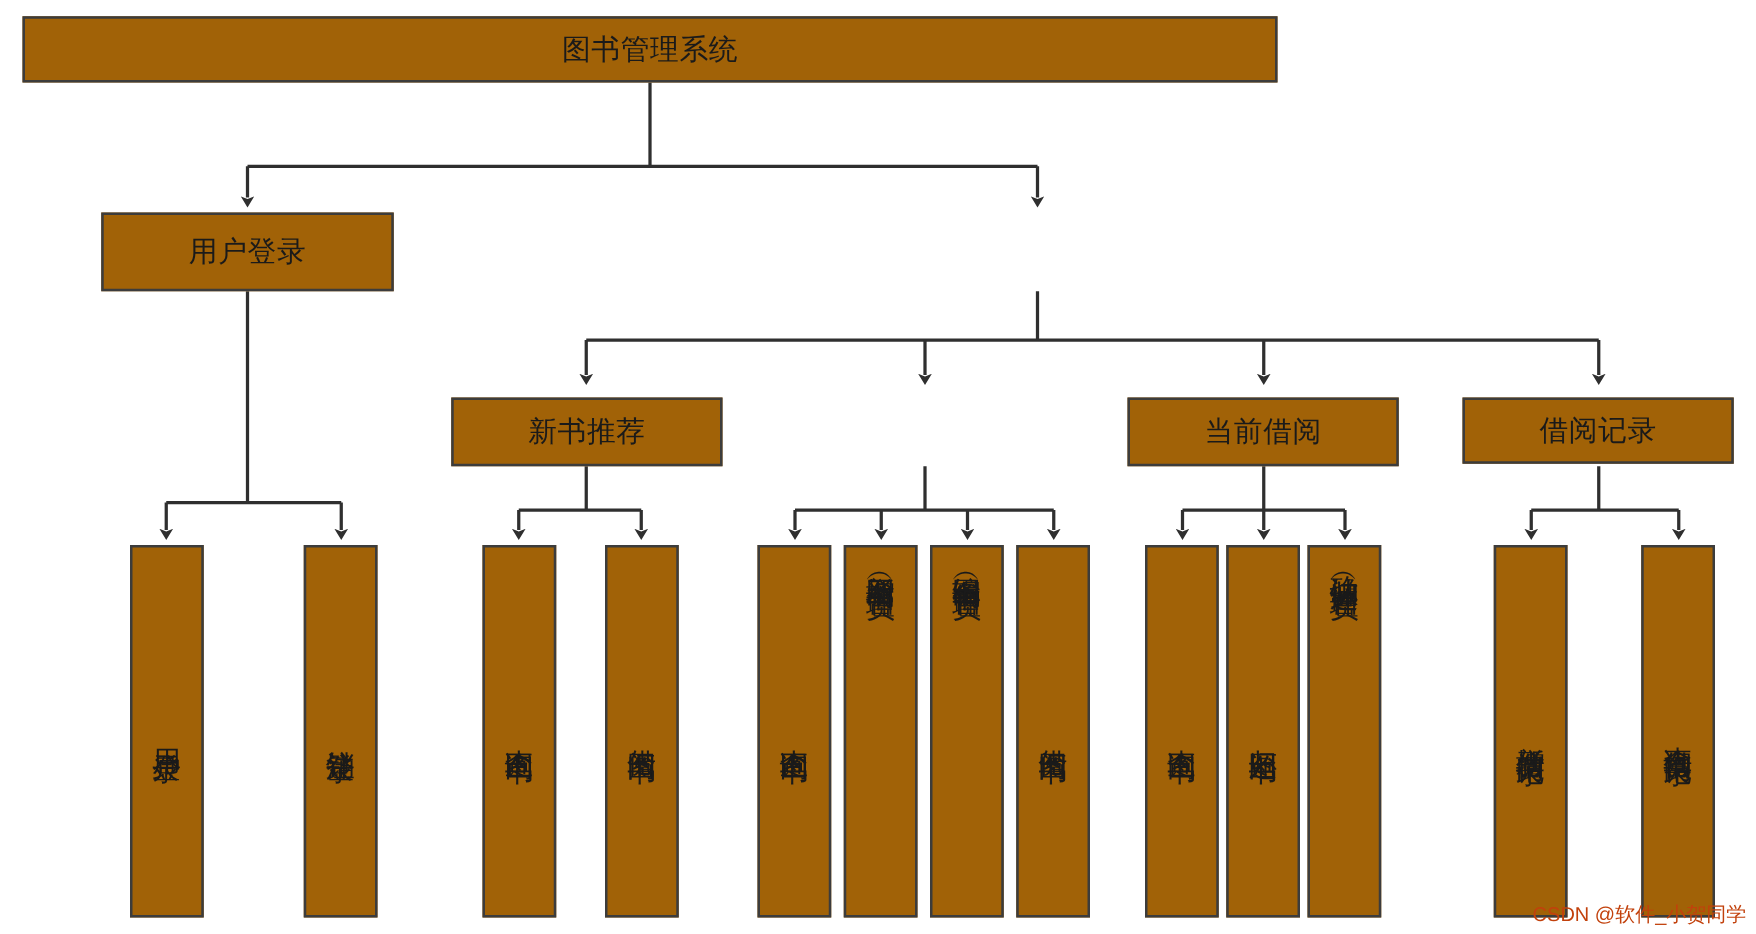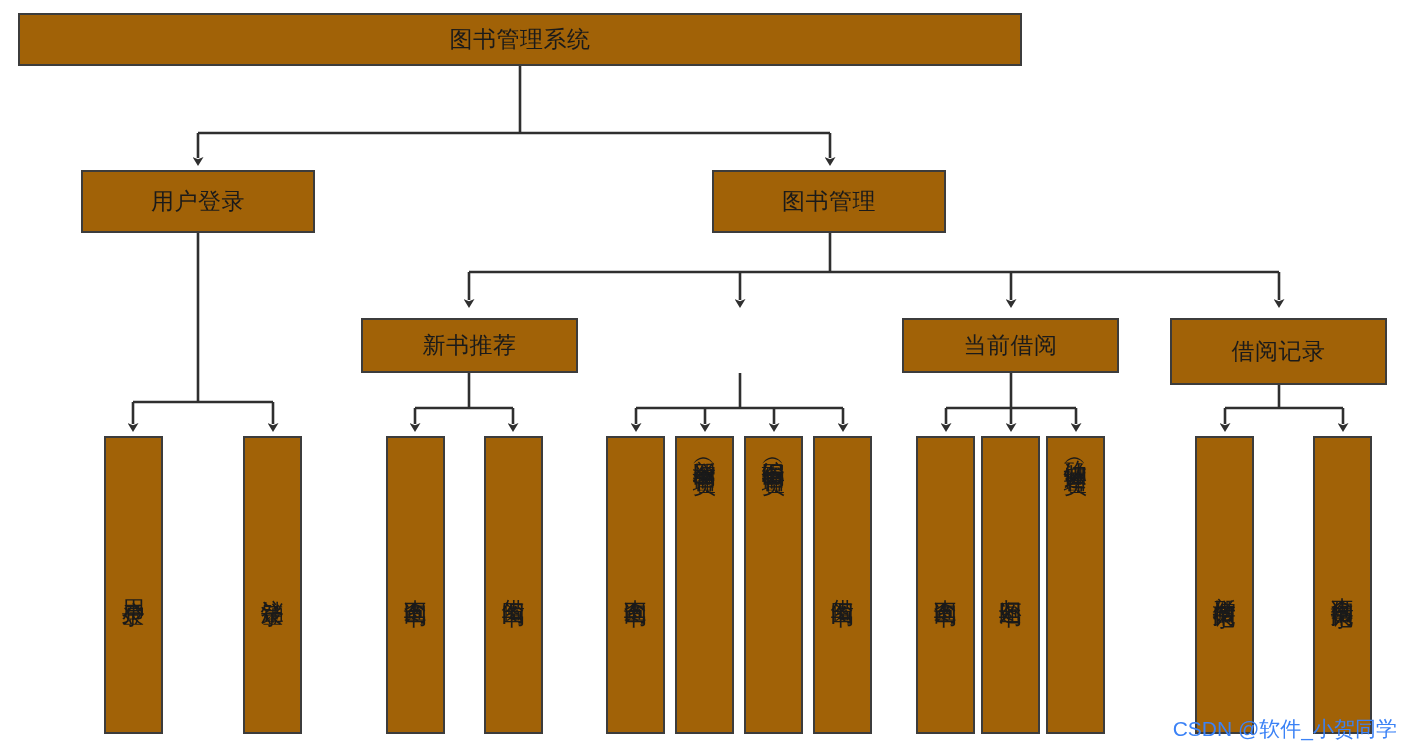--- a/index.html
+++ b/index.html
@@ -60,22 +60,22 @@
     left: 0;
     top: 0;
     width: 1405px;
     height: 747px;
     pointer-events: none;
   }
   #watermark {
     position: absolute;
     right: 8px;
     bottom: 4px;
-    font-size: 21px;
-    color: #3b82f6;
+    font-size: 16px;
+    color: #c2410c;
     white-space: nowrap;
     font-family: "Liberation Sans", "DejaVu Sans", sans-serif;
   }
 </style>
 </head>
 <body>
 
 <div id="diagram-root">
 
   <svg id="connector-layer" viewBox="0 0 1405 747" width="1405" height="747">
@@ -130,31 +130,28 @@
     </g>
   </svg>
 
   <div class="node node-h" style="left:18px; top:13px; width:1004px; height:53px;">
     <span class="node-label">图书管理系统</span>
   </div>
 
   <div class="node node-h" style="left:81px; top:170px; width:234px; height:63px;">
     <span class="node-label">用户登录</span>
   </div>
-  <div class="node node-h" style="left:712px; top:170px; width:234px; height:63px;">
-    <span class="node-label">图书管理</span>
-  </div>
 
   <div class="node node-h" style="left:361px; top:318px; width:217px; height:55px;">
     <span class="node-label">新书推荐</span>
   </div>
   <div class="node node-h" style="left:902px; top:318px; width:217px; height:55px;">
     <span class="node-label">当前借阅</span>
   </div>
-  <div class="node node-h" style="left:1170px; top:318px; width:217px; height:67px;">
+  <div class="node node-h" style="left:1170px; top:318px; width:217px; height:53px;">
     <span class="node-label">借阅记录</span>
   </div>
 
   <div class="node node-v center-v" style="left:104px; top:436px; width:59px; height:298px;">
     <span class="node-label">用户登录</span>
   </div>
   <div class="node node-v center-v" style="left:243px; top:436px; width:59px; height:298px;">
     <span class="node-label">注销登录</span>
   </div>
 

